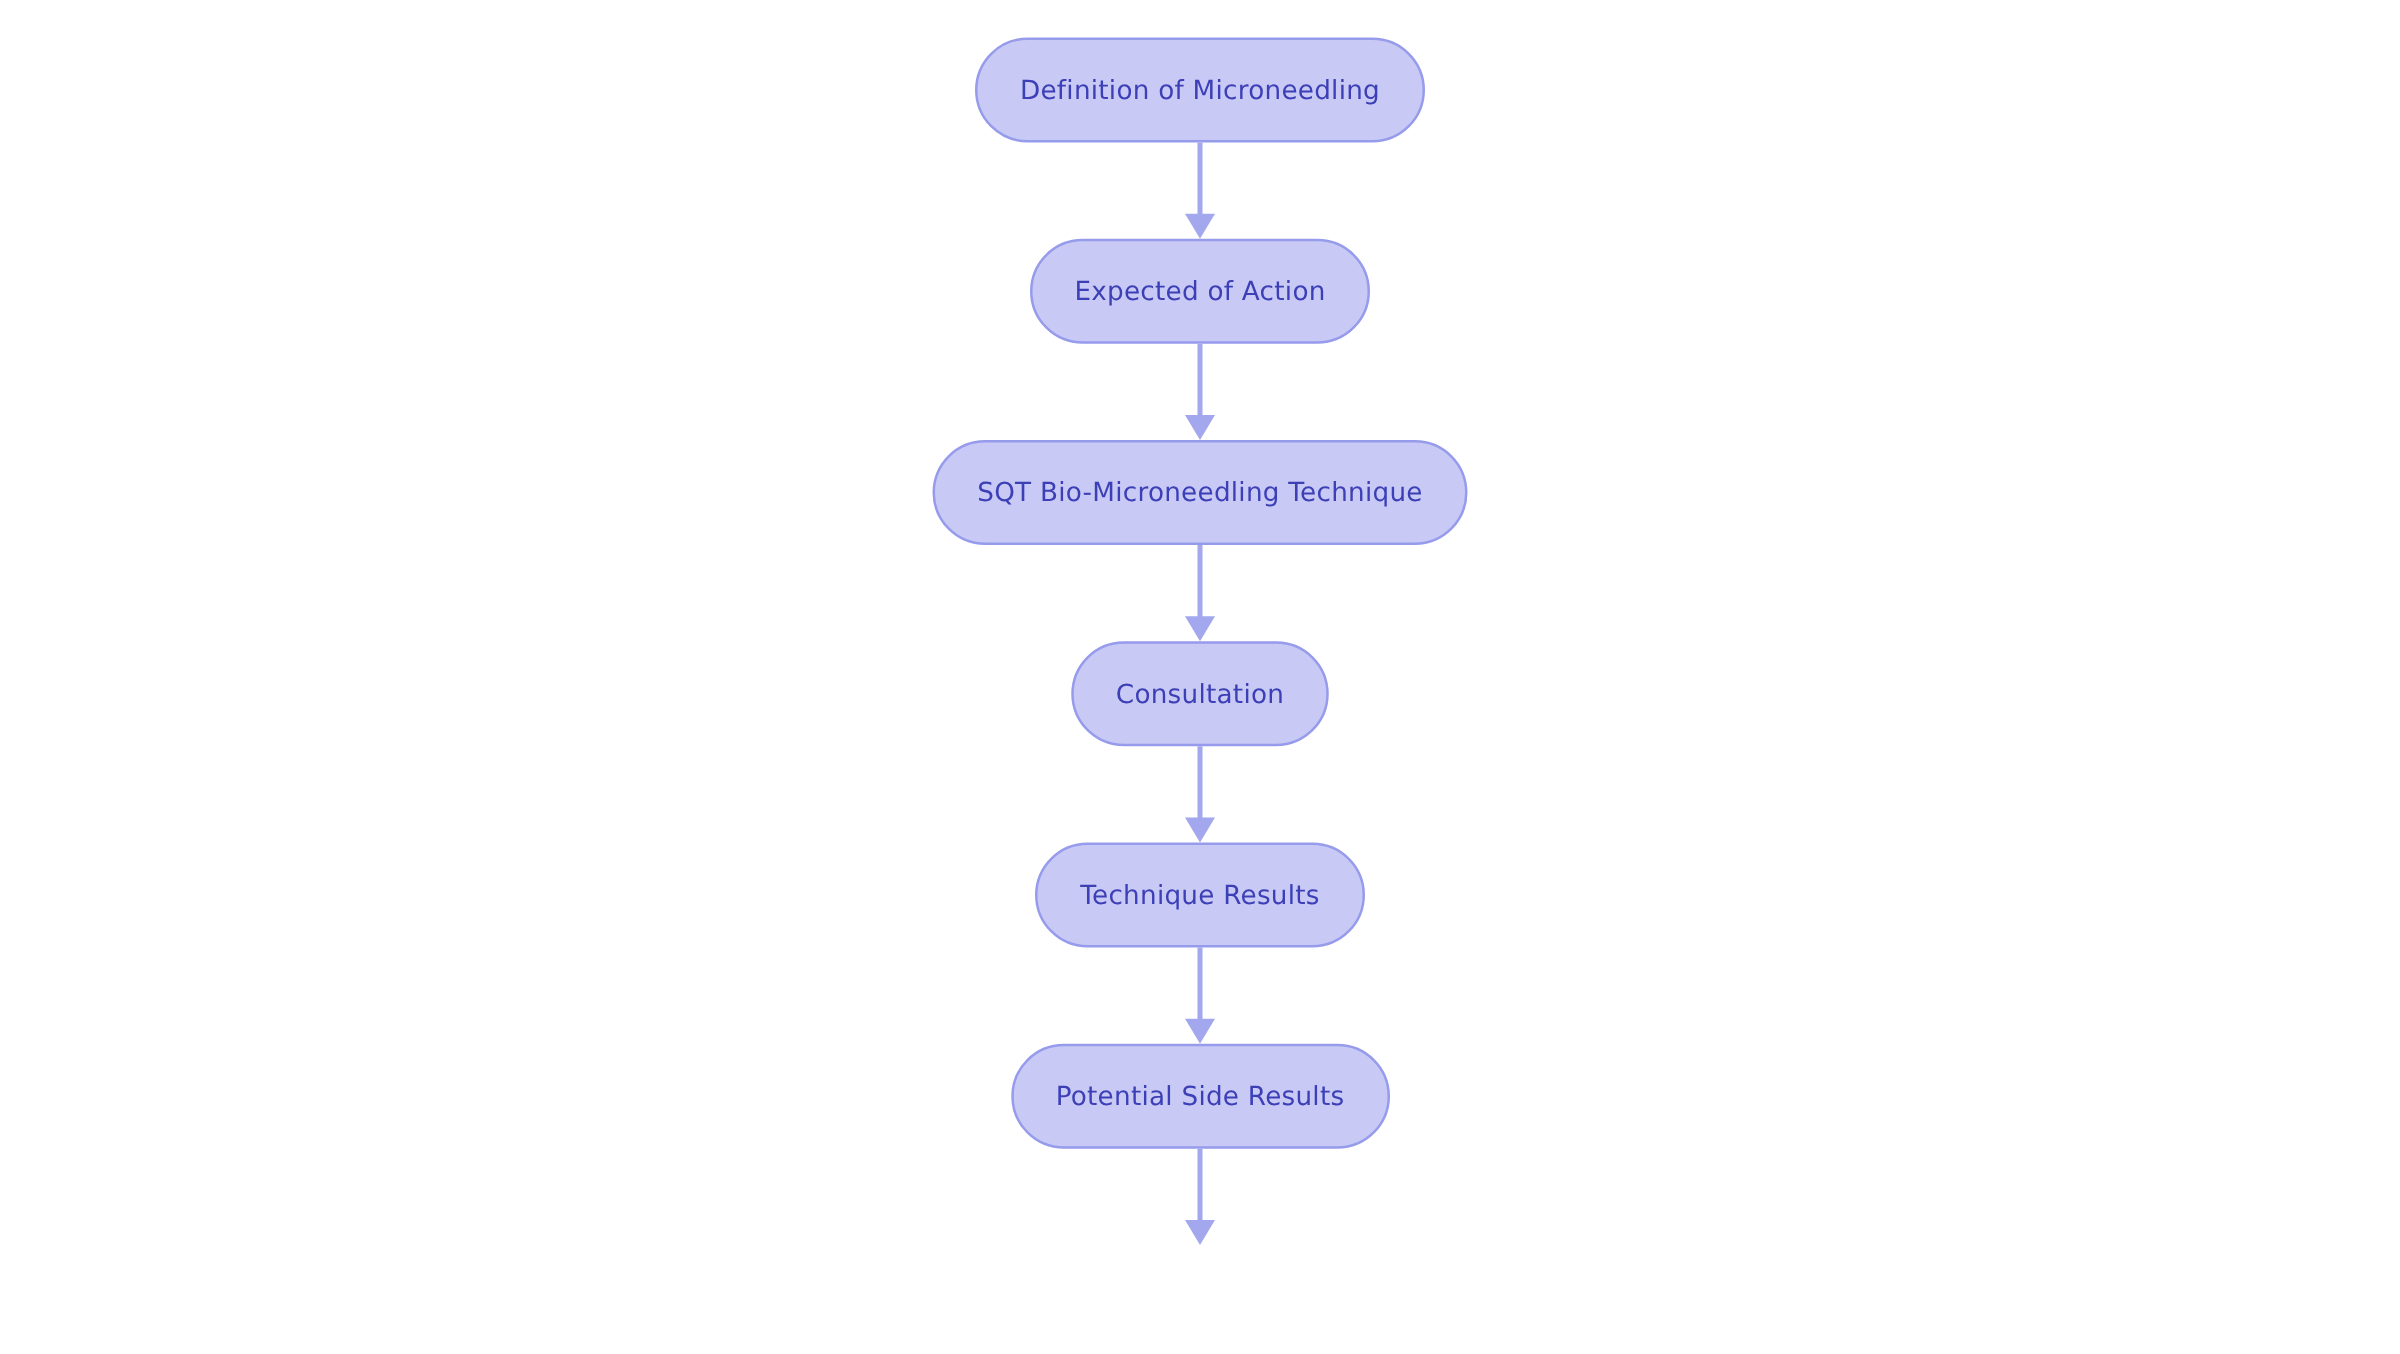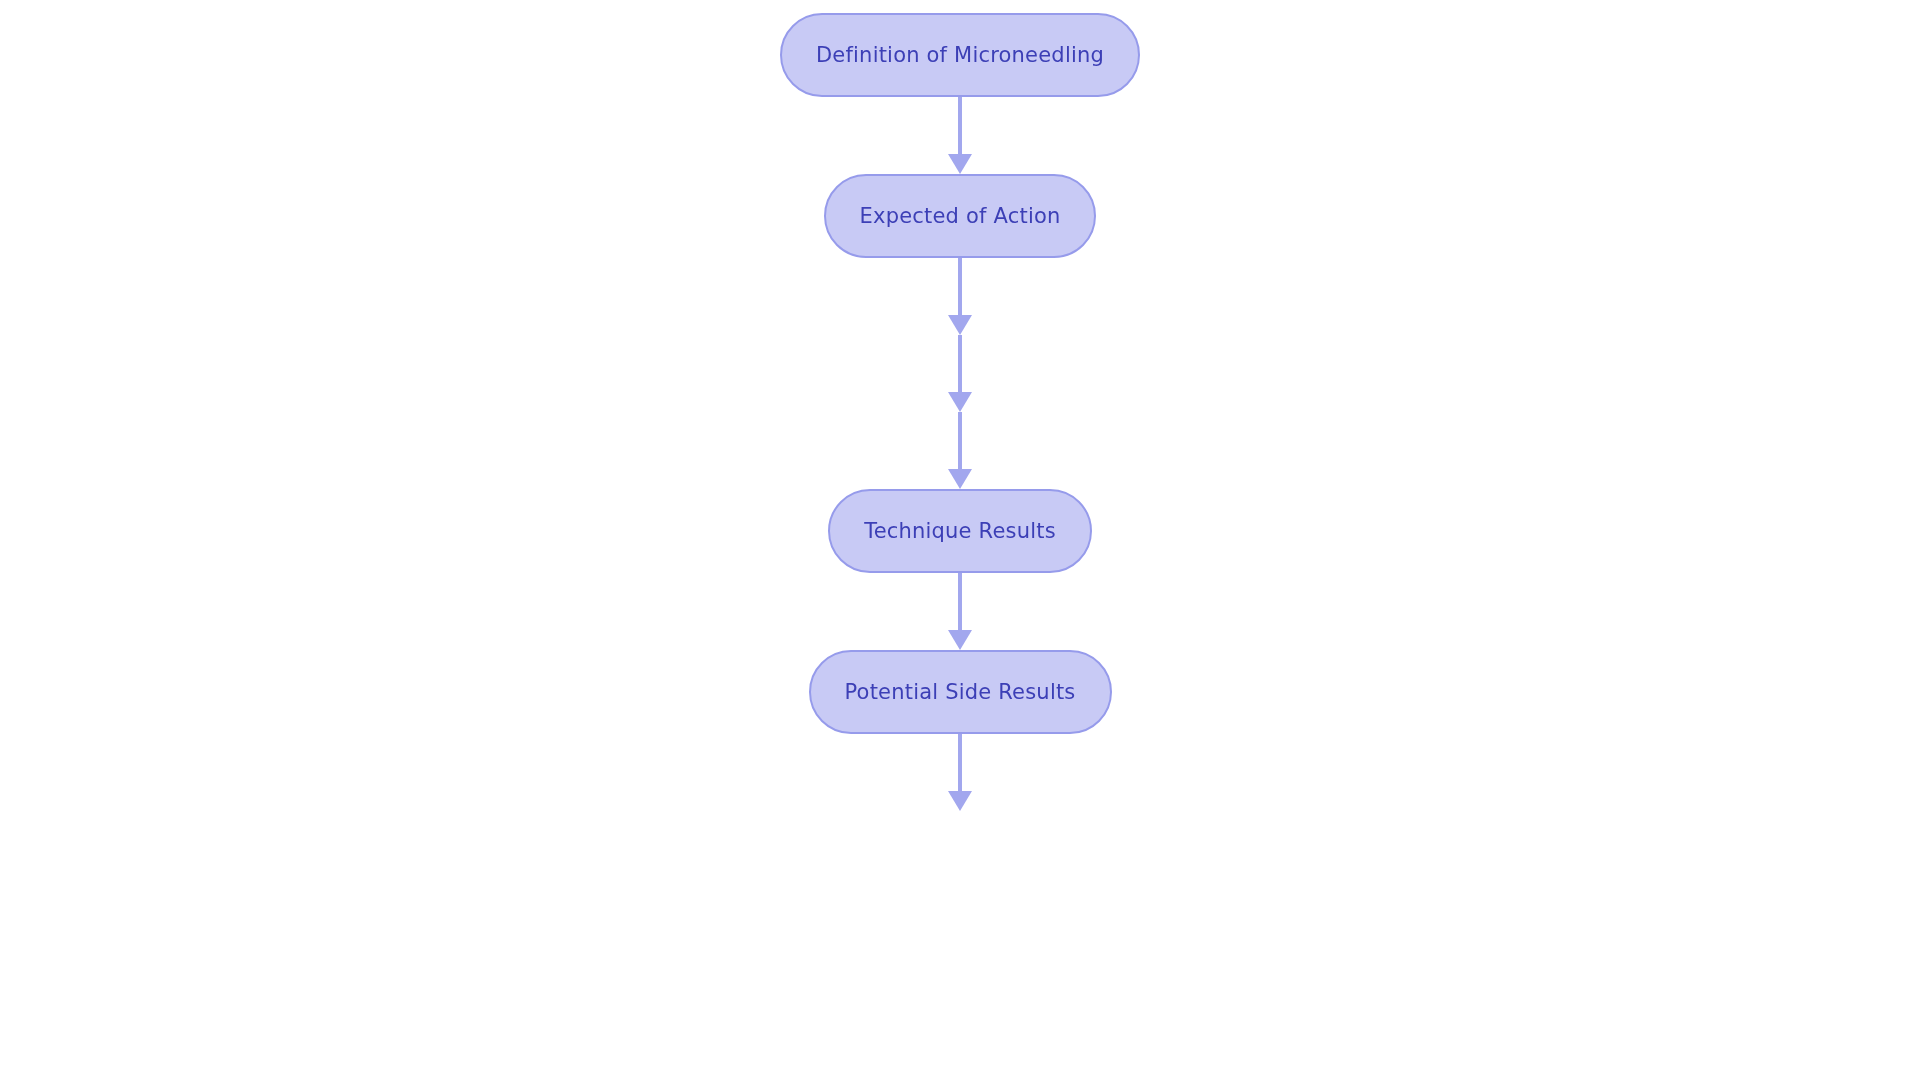--- a/index.html
+++ b/index.html
@@ -16,21 +16,21 @@
     background: var(--background);
     overflow: hidden;
     font-family: "DejaVu Sans", "Liberation Sans", sans-serif;
   }
   .flowchart {
     width: 1920px;
     height: 1083px;
     display: flex;
     flex-direction: column;
     align-items: center;
-    padding-top: 13px;
+    padding-top: 30px;
   }
   .node {
     height: 84px;
     min-height: 84px;
     border-radius: 42px;
     background: var(--node-fill);
     border: 2px solid var(--node-border);
     display: flex;
     align-items: center;
     justify-content: center;
@@ -79,26 +79,32 @@
 
   <div class="node">
     <span class="node-label">Expected of Action</span>
   </div>
 
   <div class="arrow">
     <div class="arrow-line"></div>
     <div class="arrow-head"></div>
   </div>
 
+  <div class="node">
+    <span class="node-label">SQT Bio-Microneedling Technique</span>
+  </div>
 
   <div class="arrow">
     <div class="arrow-line"></div>
     <div class="arrow-head"></div>
   </div>
 
+  <div class="node">
+    <span class="node-label">Consultation</span>
+  </div>
 
   <div class="arrow">
     <div class="arrow-line"></div>
     <div class="arrow-head"></div>
   </div>
 
   <div class="node">
     <span class="node-label">Technique Results</span>
   </div>
 

